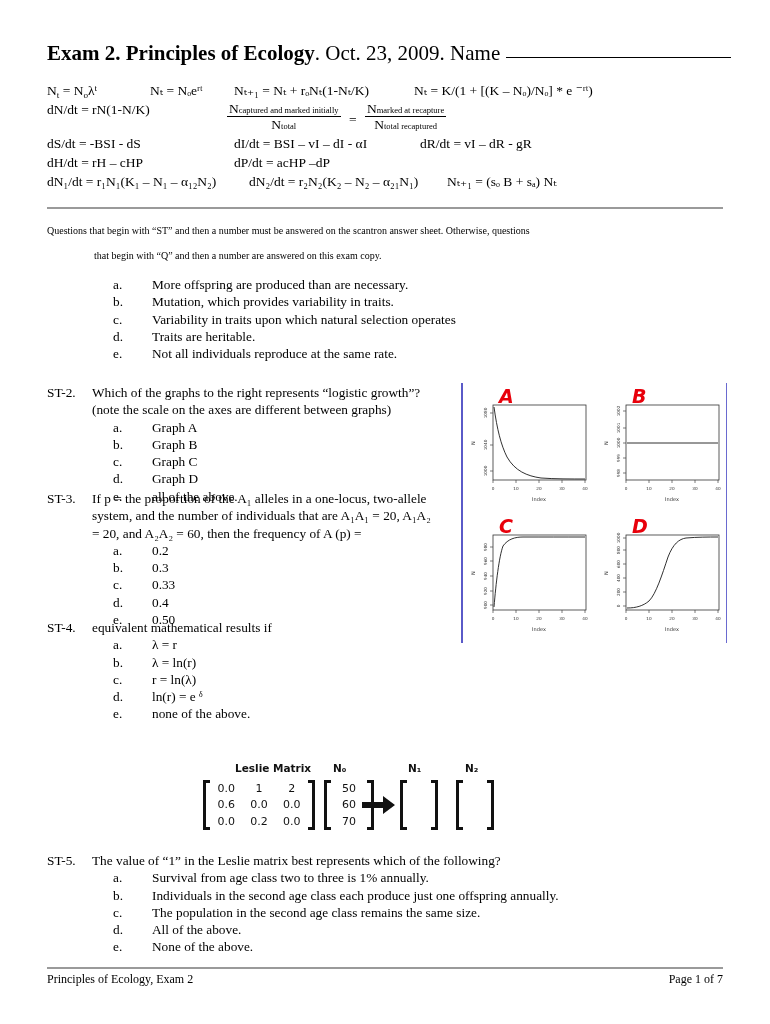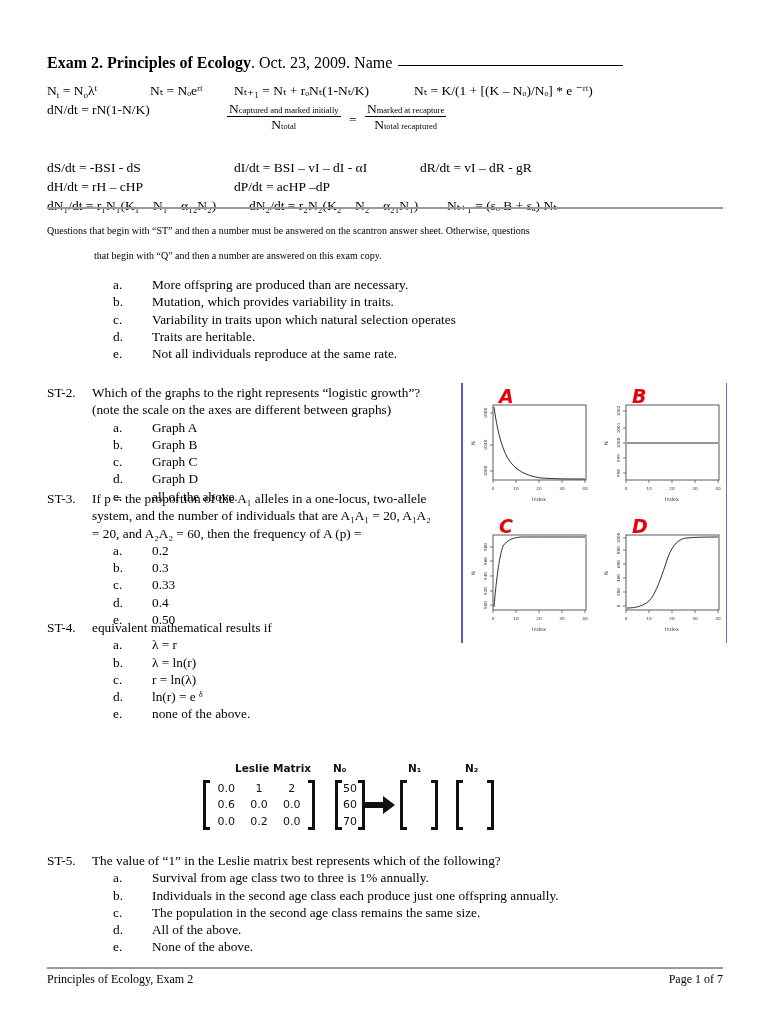--- a/index.html
+++ b/index.html
@@ -19,23 +19,23 @@
     position: relative;
     width: 770px;
     height: 1024px;
     padding: 0;
   }
 
   
   .title-line {
     position: absolute;
     left: 47px;
-    top: 54px;
+    top: 41px;
     width: 690px;
-    font-size: 16px;
+    font-size: 21px;
     white-space: nowrap;
   }
   .title-bold { font-weight: bold; }
   .name-rule {
     display: inline-block;
     width: 225px;
     border-bottom: 1px solid #000;
     vertical-align: 2px;
     margin-left: 6px;
   }
@@ -217,21 +217,21 @@
           <span class="den">N<span class="tiny">total</span></span>
         </span>
         <span style="padding:0 5px; vertical-align:-4px;">=</span>
         <span class="frac">
           <span class="num">N<span class="tiny">marked at recapture</span></span>
           <span class="den">N<span class="tiny">total recaptured</span></span>
         </span>
       </span>
     </div>
 
-    <div class="frow" style="margin-top:24px;">
+    <div class="frow" style="margin-top:0;">
       <span class="fcell" style="left:0px;">dS/dt = -BSI - dS</span>
       <span class="fcell" style="left:187px;">dI/dt = BSI – vI – dI - αI</span>
       <span class="fcell" style="left:373px;">dR/dt = vI – dR - gR</span>
     </div>
 
     <div class="frow">
       <span class="fcell" style="left:0px;">dH/dt = rH – cHP</span>
       <span class="fcell" style="left:187px;">dP/dt = acHP –dP</span>
     </div>
 
@@ -447,21 +447,21 @@
           <span class="mcell">0.0</span>
         </div>
         <div class="mrow">
           <span class="mcell">0.0</span>
           <span class="mcell">0.2</span>
           <span class="mcell">0.0</span>
         </div>
       </div>
     </div>
 
-    <div class="mat" style="left:132px; top:18px; width:30px; height:50px;">
+    <div class="mat" style="left:121px; top:18px; width:30px; height:50px;padding-left:20px;">
       <span class="brk l"></span>
       <span class="brk r"></span>
       <div class="rows">
         <div class="mrow">
             <span class="mcell">50</span>
           </div>
         <div class="mrow">
             <span class="mcell">60</span>
           </div>
         <div class="mrow">

